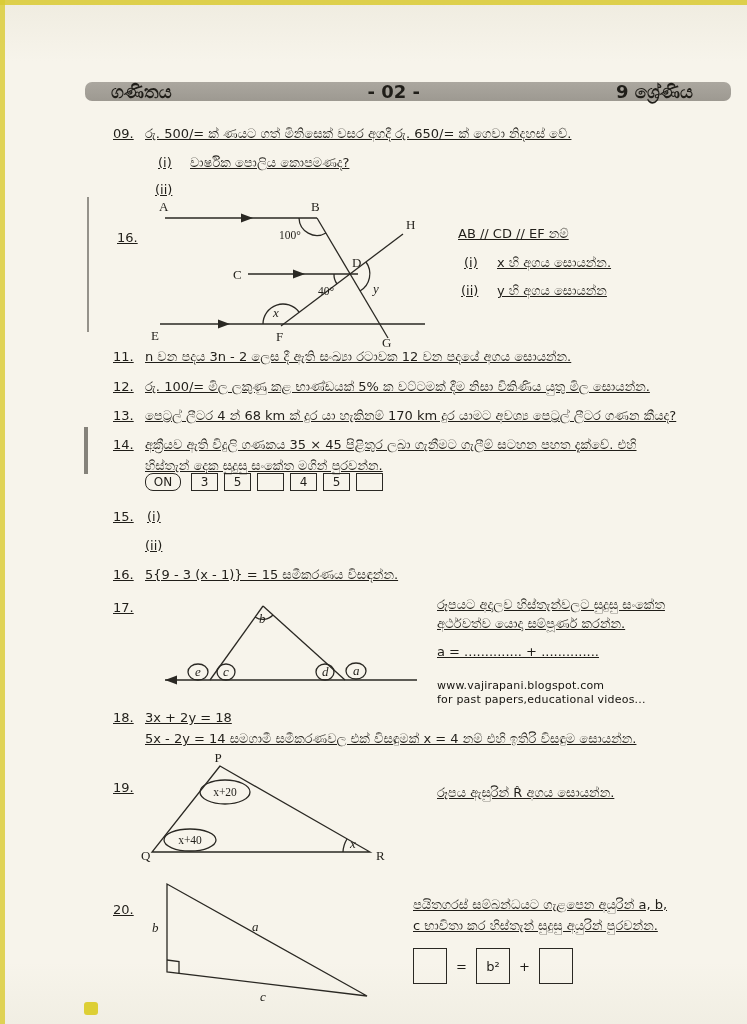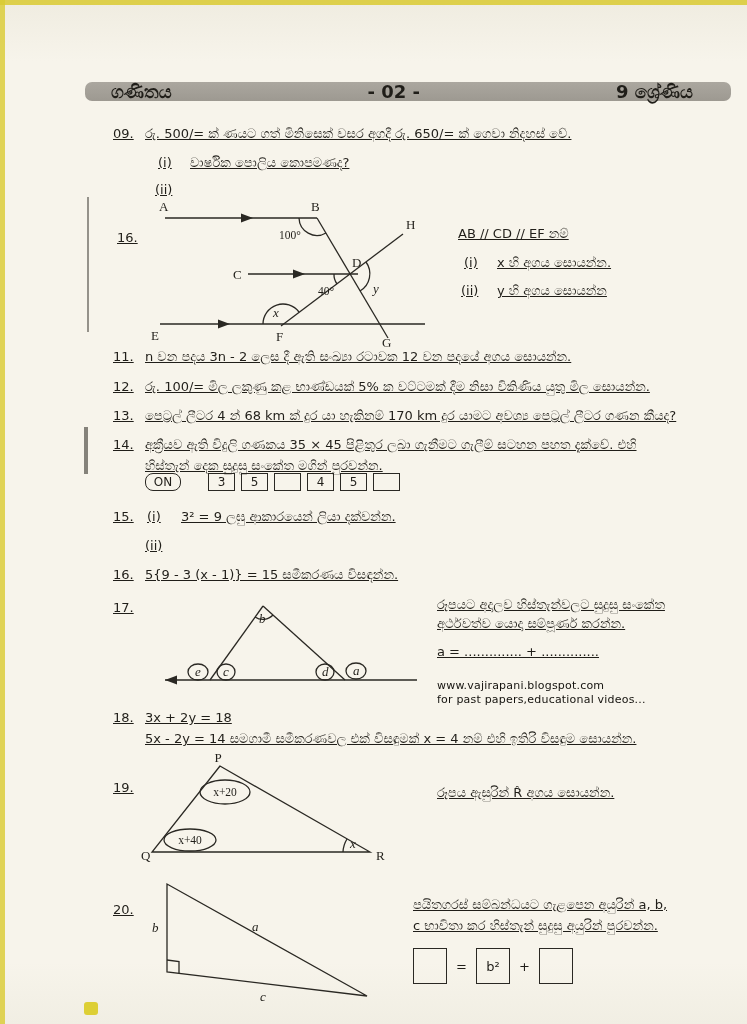--- a/index.html
+++ b/index.html
@@ -22,21 +22,21 @@
   .diag polygon.fillhead { fill:#2a2823; stroke:none; }
   .dlabel text { font-family:"Liberation Serif", serif; font-size:13px; fill:#201e19; }
   .dlabel text.var { font-style:italic; }
   .dlabel text.sm { font-size:11.5px; }
   .keyrow { position:absolute; display:flex; align-items:center; }
   .keybox {
     border:1.4px solid #2a2823; height:18px; min-width:27px; padding:0 5px;
     display:flex; align-items:center; justify-content:center;
     font-size:12px; margin-right:6px;
   }
-  .keybox.on { min-width:36px; margin-right:27px;border-radius:8px; }
+  .keybox.on { min-width:36px; margin-right:10px;border-radius:8px; }
   .ansrow { position:absolute; display:flex; align-items:center; font-size:13px; }
   .ansbox {
     border:1.4px solid #2a2823; width:34px; height:36px;
     display:inline-flex; align-items:center; justify-content:center; font-size:13px;
   }
   .ansrow .op { margin:0 9px; }
   .wm { position:absolute; font-size:11px; color:#14120e; letter-spacing:0.2px; }
   .artifact { position:absolute; }
   .strip-top { left:0; top:0; width:747px; height:5px; background:#d9ca31; opacity:.85; }
   .strip-left { left:0; top:0; width:5px; height:1024px; background:#d9ca31; opacity:.8; }
@@ -119,21 +119,20 @@
     <span class="keybox">3</span>
     <span class="keybox">5</span>
     <span class="keybox"></span>
     <span class="keybox">4</span>
     <span class="keybox">5</span>
     <span class="keybox"></span>
   </div>
 
   <span class="t" style="left:113px;top:509px">15.</span>
   <span class="t" style="left:147px;top:509px">(i)</span>
-  <span class="t" style="left:181px;top:509px">3²  =  9 ලඝු ආකාරයෙන් ලියා දක්වන්න.</span>
   <span class="t" style="left:145px;top:538px">(ii)</span>
 
   <span class="t" style="left:113px;top:567px">16.</span>
   <span class="t" style="left:145px;top:567px">5{9 - 3 (x - 1)}  =  15 සමීකරණය විසඳන්න.</span>
 
   <span class="t" style="left:113px;top:600px">17.</span>
   <svg class="diag" style="left:155px;top:592px" width="275" height="100" viewBox="0 0 275 100">
     <line x1="10" y1="88" x2="262" y2="88"></line>
     <line x1="108" y1="14" x2="55" y2="88"></line>
     <line x1="108" y1="14" x2="190" y2="88"></line>

